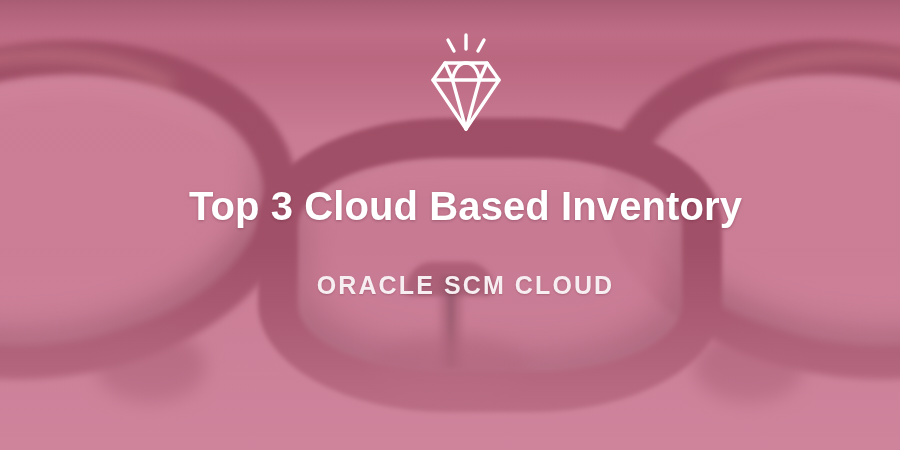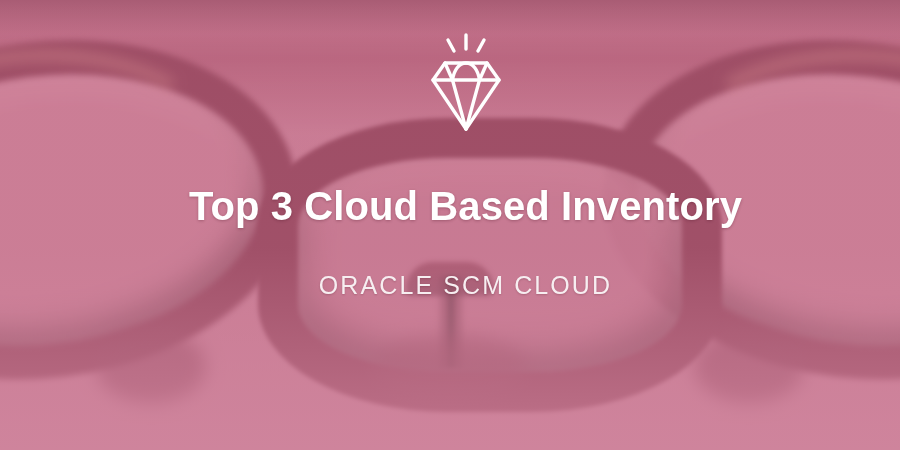--- a/index.html
+++ b/index.html
@@ -213,21 +213,21 @@
     text-shadow: 0 1px 3px rgba(70,16,34,.30);
     white-space: nowrap;
   }
   .headline .l2 { display: block; }
 
   .subtitle {
     margin: 16px;
     margin-top: 36px;
     color: #f7eef1;
     font-size: 25px;
-    font-weight: normal;
+    font-weight: bold;
     letter-spacing: 2.1px;
     text-align: right;
     text-shadow: 0 1px 2px rgba(70,16,34,.22);
   }
 </style>
 </head>
 <body>
 
 <div class="banner">
 

